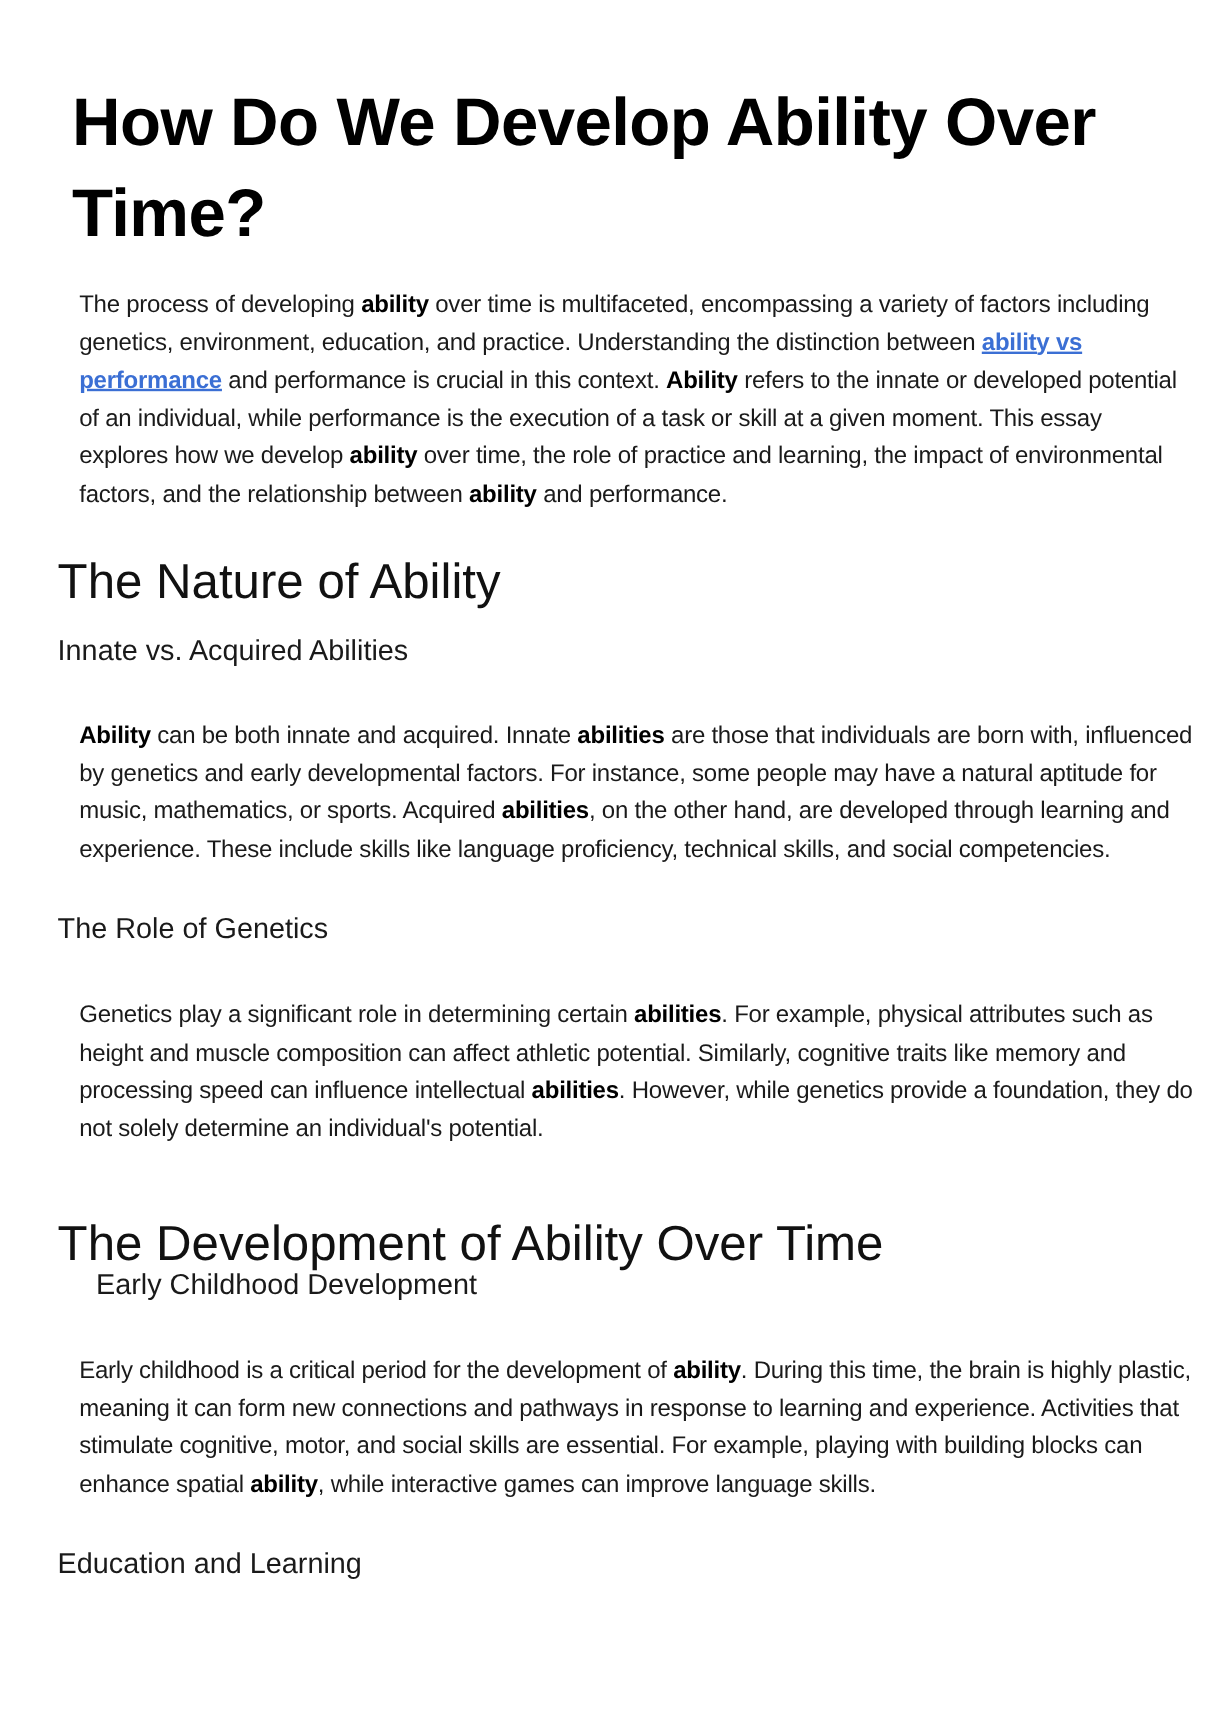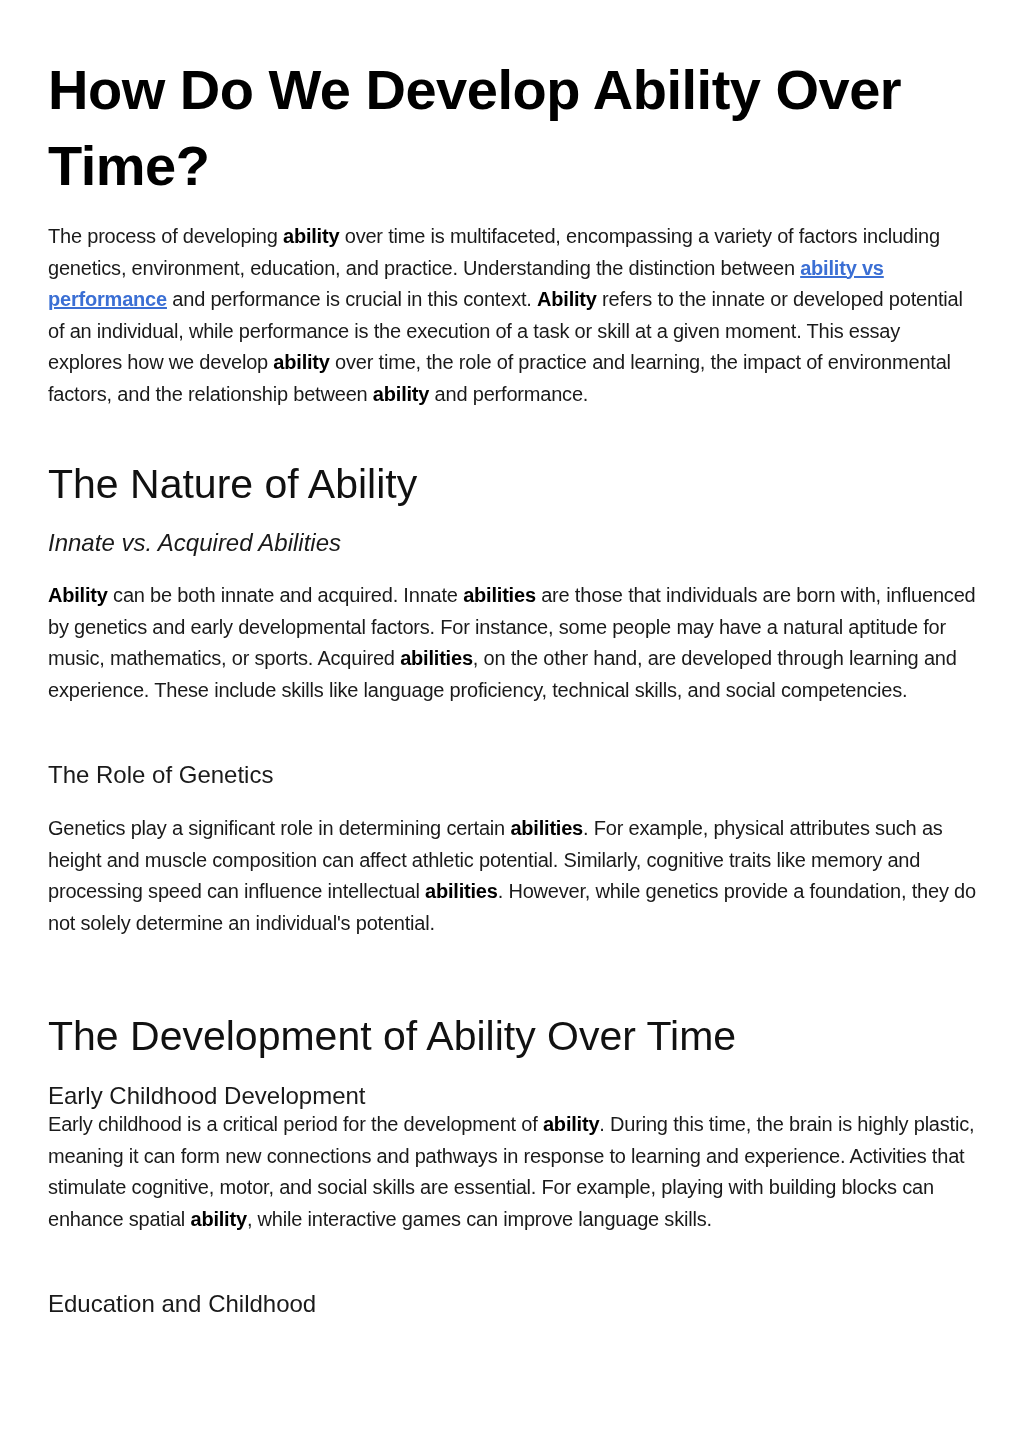--- a/index.html
+++ b/index.html
@@ -6,25 +6,25 @@
   body {
     width: 1024px;
     height: 1447px;
     overflow: hidden;
     font-family: "Liberation Sans", sans-serif;
     color: #111111;
   }
   .page { position: relative; padding: 0 48px; }
   h1 {
     position: absolute; left: 48px; top: 52px; width: 930px;
-    margin: 0; font-size: 56px; line-height: 76px; font-weight: 700;
+    margin: 12px; font-size: 56px; line-height: 76px; font-weight: 700;
     letter-spacing: -0.5px; color: #000;
   }
   .para {
-    position: absolute; left: 48px; width: 930px; margin: 0;
+    position: absolute; left: 48px; width: 930px; margin: 18px;
     font-size: 20px; line-height: 31.5px; color: #1a1a1a;
     letter-spacing: -0.2px;
   }
   .para b { font-weight: 700; color: #000; }
   .para a { color: #3b6fd4; font-weight: 700; text-decoration: underline; }
   h2 {
     position: absolute; left: 48px; margin: 0;
     font-size: 41px; line-height: 40px; font-weight: 400; color: #111;
   }
   h3 {
@@ -36,29 +36,29 @@
 <body>
 
 <div class="page">
 
   <h1>How Do We Develop Ability Over Time?</h1>
 
   <p class="para" style="top:221px;"><span>The process of developing </span><b>ability</b><span> over time is multifaceted, encompassing a variety of factors including genetics, environment, education, and practice. Understanding the distinction between </span><a href="#">ability vs performance</a><span> and performance is crucial in this context. </span><b>Ability</b><span> refers to the innate or developed potential of an individual, while performance is the execution of a task or skill at a given moment. This essay explores how we develop </span><b>ability</b><span> over time, the role of practice and learning, the impact of environmental factors, and the relationship between </span><b>ability</b><span> and performance.</span></p>
 
   <h2 style="top:464px;">The Nature of Ability</h2>
 
-  <h3 style="top:527px;font-style:italic;">Innate vs. Acquired Abilities</h3>
+  <h3 style="top:527px;">Innate vs. Acquired Abilities</h3>
 
   <p class="para" style="top:580px;"><b>Ability</b><span> can be both innate and acquired. Innate </span><b>abilities</b><span> are those that individuals are born with, influenced by genetics and early developmental factors. For instance, some people may have a natural aptitude for music, mathematics, or sports. Acquired </span><b>abilities</b><span>, on the other hand, are developed through learning and experience. These include skills like language proficiency, technical skills, and social competencies.</span></p>
 
   <h3 style="top:759px;">The Role of Genetics</h3>
 
   <p class="para" style="top:813px;"><span>Genetics play a significant role in determining certain </span><b>abilities</b><span>. For example, physical attributes such as height and muscle composition can affect athletic potential. Similarly, cognitive traits like memory and processing speed can influence intellectual </span><b>abilities</b><span>. However, while genetics provide a foundation, they do not solely determine an individual's potential.</span></p>
 
   <h2 style="top:1016px;">The Development of Ability Over Time</h2>
 
-  <h3 style="top:1080px;">Early Childhood Development</h3>
+  <h3 style="top:1055px;margin-left:32px;">Early Childhood Development</h3>
 
   <p class="para" style="top:1109px;"><span>Early childhood is a critical period for the development of </span><b>ability</b><span>. During this time, the brain is highly plastic, meaning it can form new connections and pathways in response to learning and experience. Activities that stimulate cognitive, motor, and social skills are essential. For example, playing with building blocks can enhance spatial </span><b>ability</b><span>, while interactive games can improve language skills.</span></p>
 
-  <h3 style="top:1288px;">Education and Childhood</h3>
+  <h3 style="top:1288px;">Education and Learning</h3>
 
 </div>
 
 </body></html>

